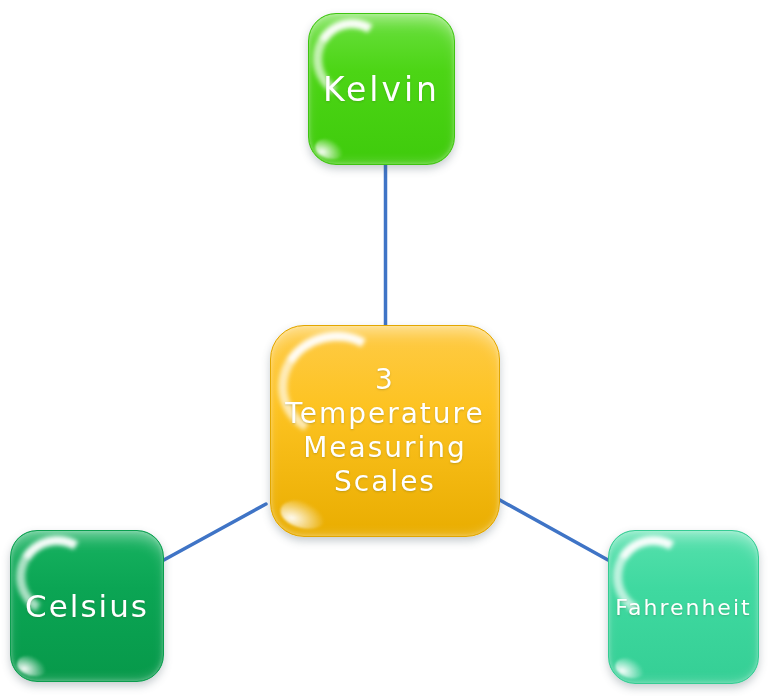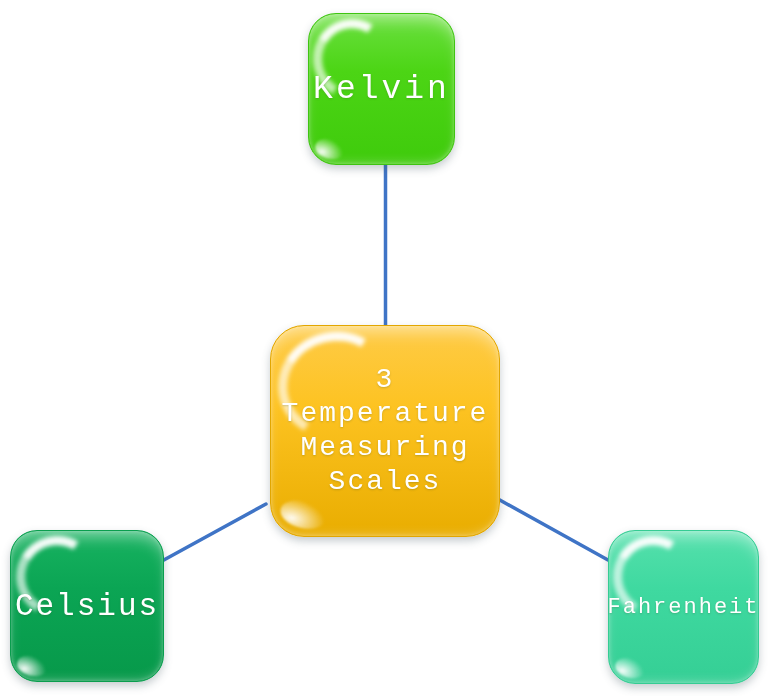--- a/index.html
+++ b/index.html
@@ -7,21 +7,20 @@
     padding: 0;
     background: #ffffff;
     font-family: "DejaVu Sans", sans-serif;
   }
   .canvas {
     position: relative;
     width: 768px;
     height: 696px;
     overflow: hidden;
     background: #ffffff;
-    font-family: Liberation Mono, monospace;
   }
   .connectors {
     position: absolute;
     left: 0; top: 0;
     width: 768px;
     height: 696px;
     z-index: 1;
   }
   .node {
     position: absolute;

